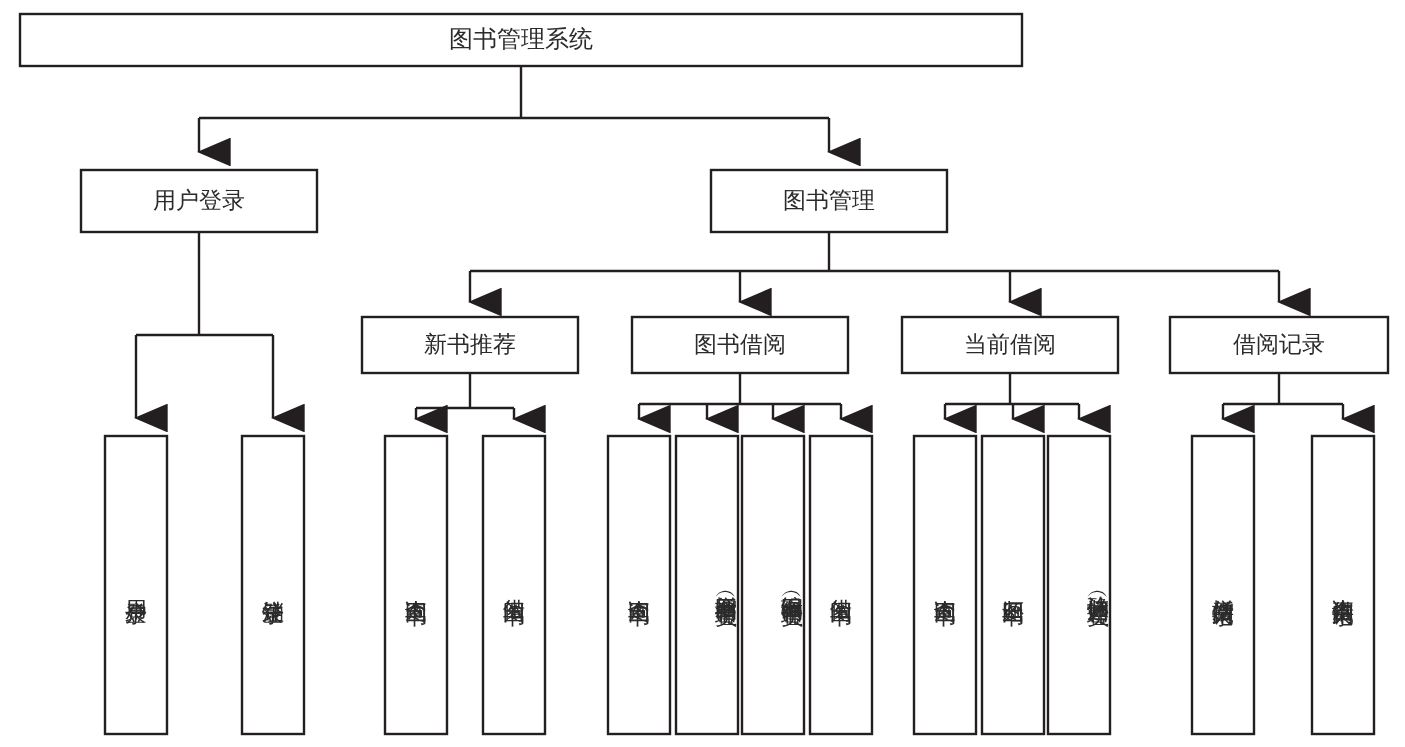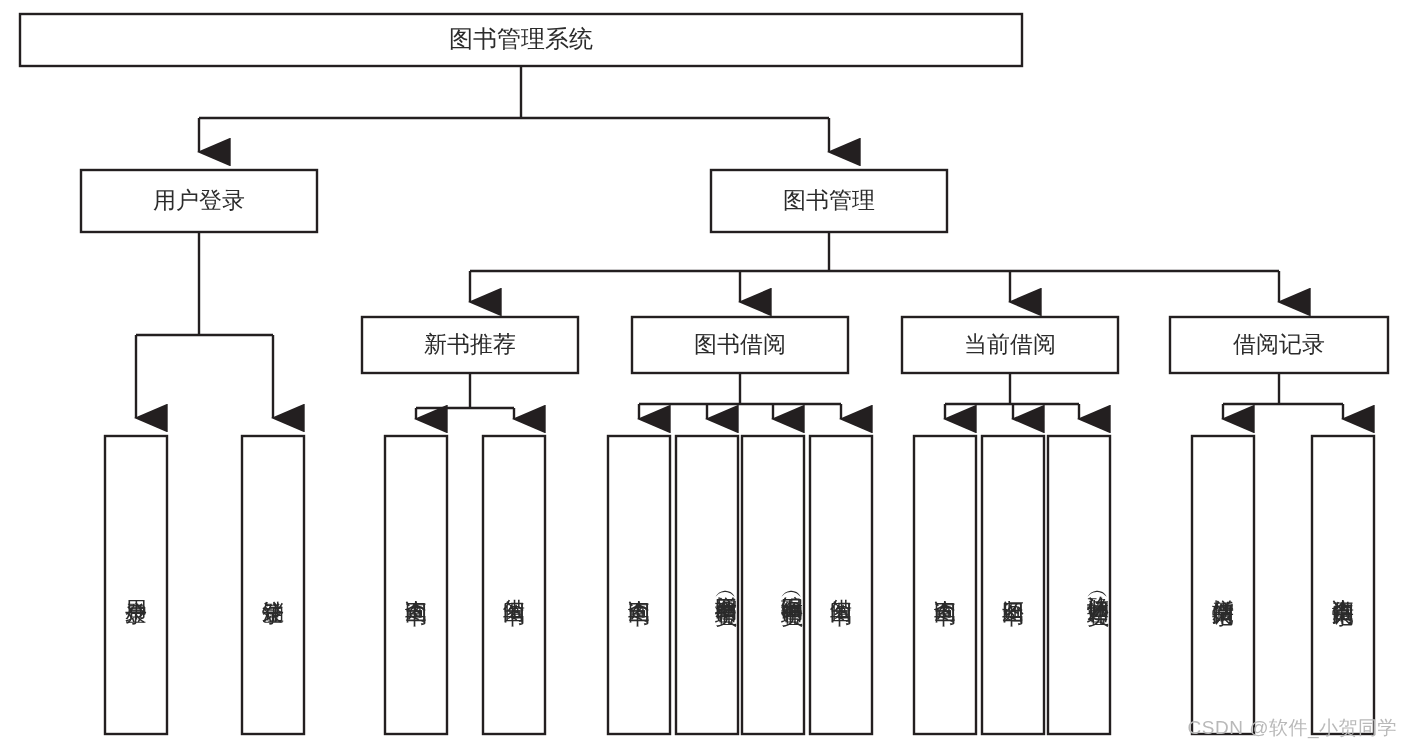--- a/index.html
+++ b/index.html
@@ -204,14 +204,13 @@
   <div class="leaf-label" style="left:742px; top:441px; width:62px; height:288px; display:flex; align-items:flex-start; justify-content:center;">编辑图书（管理员）</div>
   <div class="leaf-label" style="left:810px; top:436px; width:62px; height:298px; display:flex; align-items:center; justify-content:center;">借阅图书</div>
 
   <div class="leaf-label" style="left:914px; top:436px; width:62px; height:298px; display:flex; align-items:center; justify-content:center;">查询图书</div>
   <div class="leaf-label" style="left:982px; top:436px; width:62px; height:298px; display:flex; align-items:center; justify-content:center;">归还图书</div>
   <div class="leaf-label" style="left:1048px; top:441px; width:62px; height:288px; display:flex; align-items:flex-start; justify-content:center;">确认归还（管理员）</div>
 
   <div class="leaf-label" style="left:1192px; top:436px; width:62px; height:298px; display:flex; align-items:center; justify-content:center;">新增借阅记录</div>
   <div class="leaf-label" style="left:1312px; top:436px; width:62px; height:298px; display:flex; align-items:center; justify-content:center;">查询借阅记录</div>
 
-  <div class="watermark">CSDN @软件_小贺同学</div>
 </div>
 
 </body></html>

